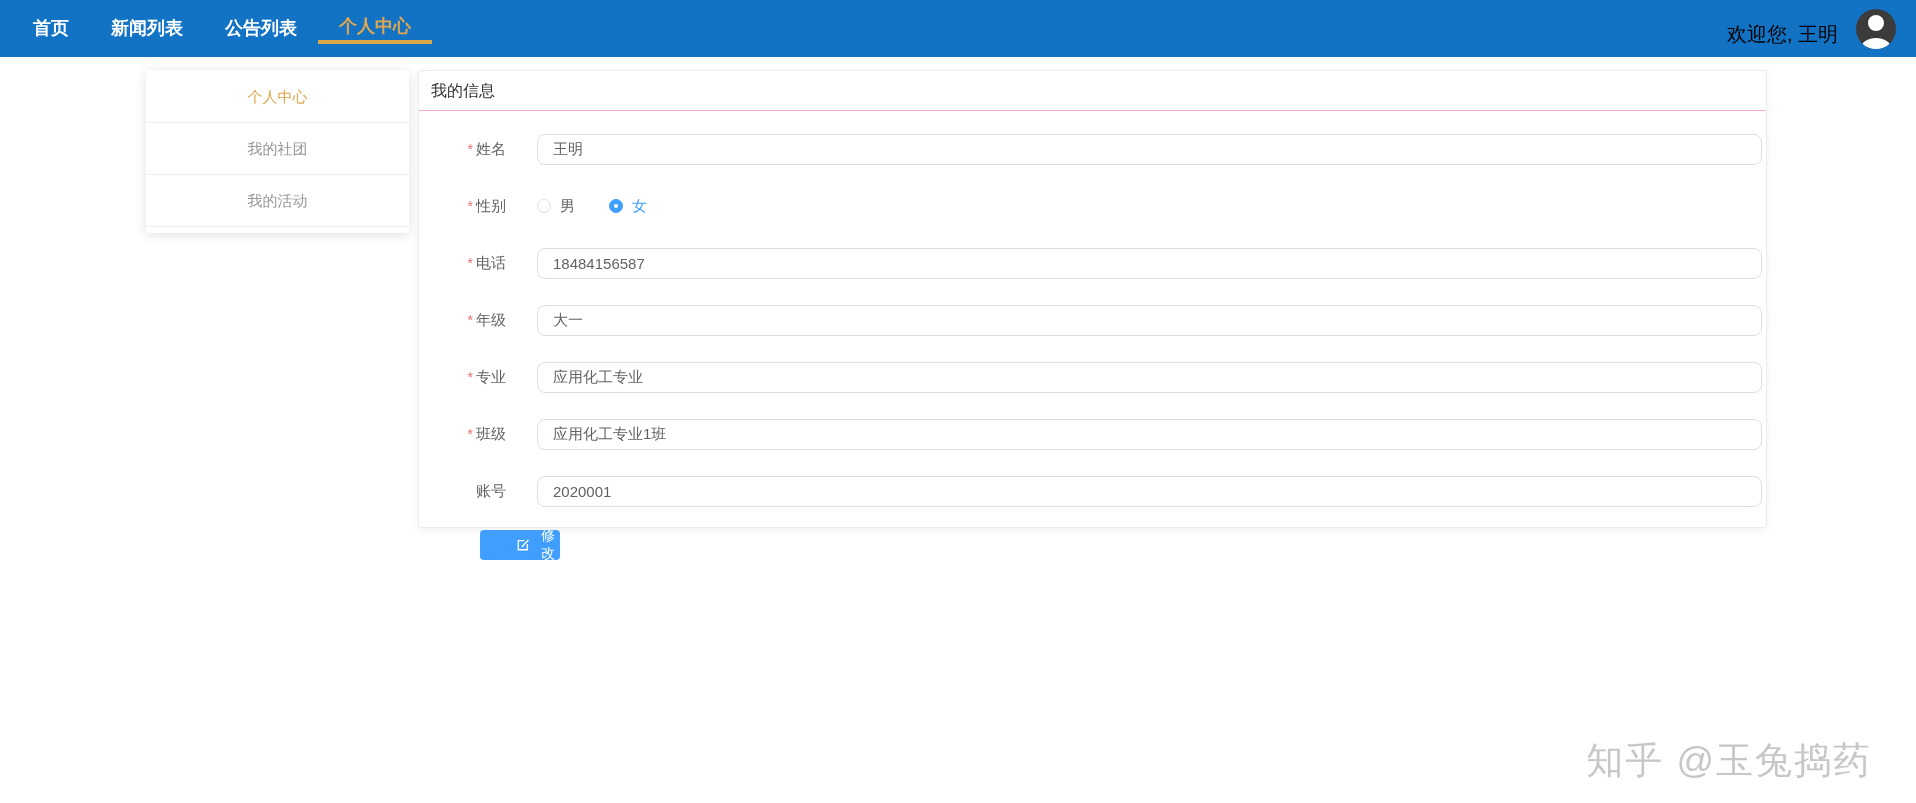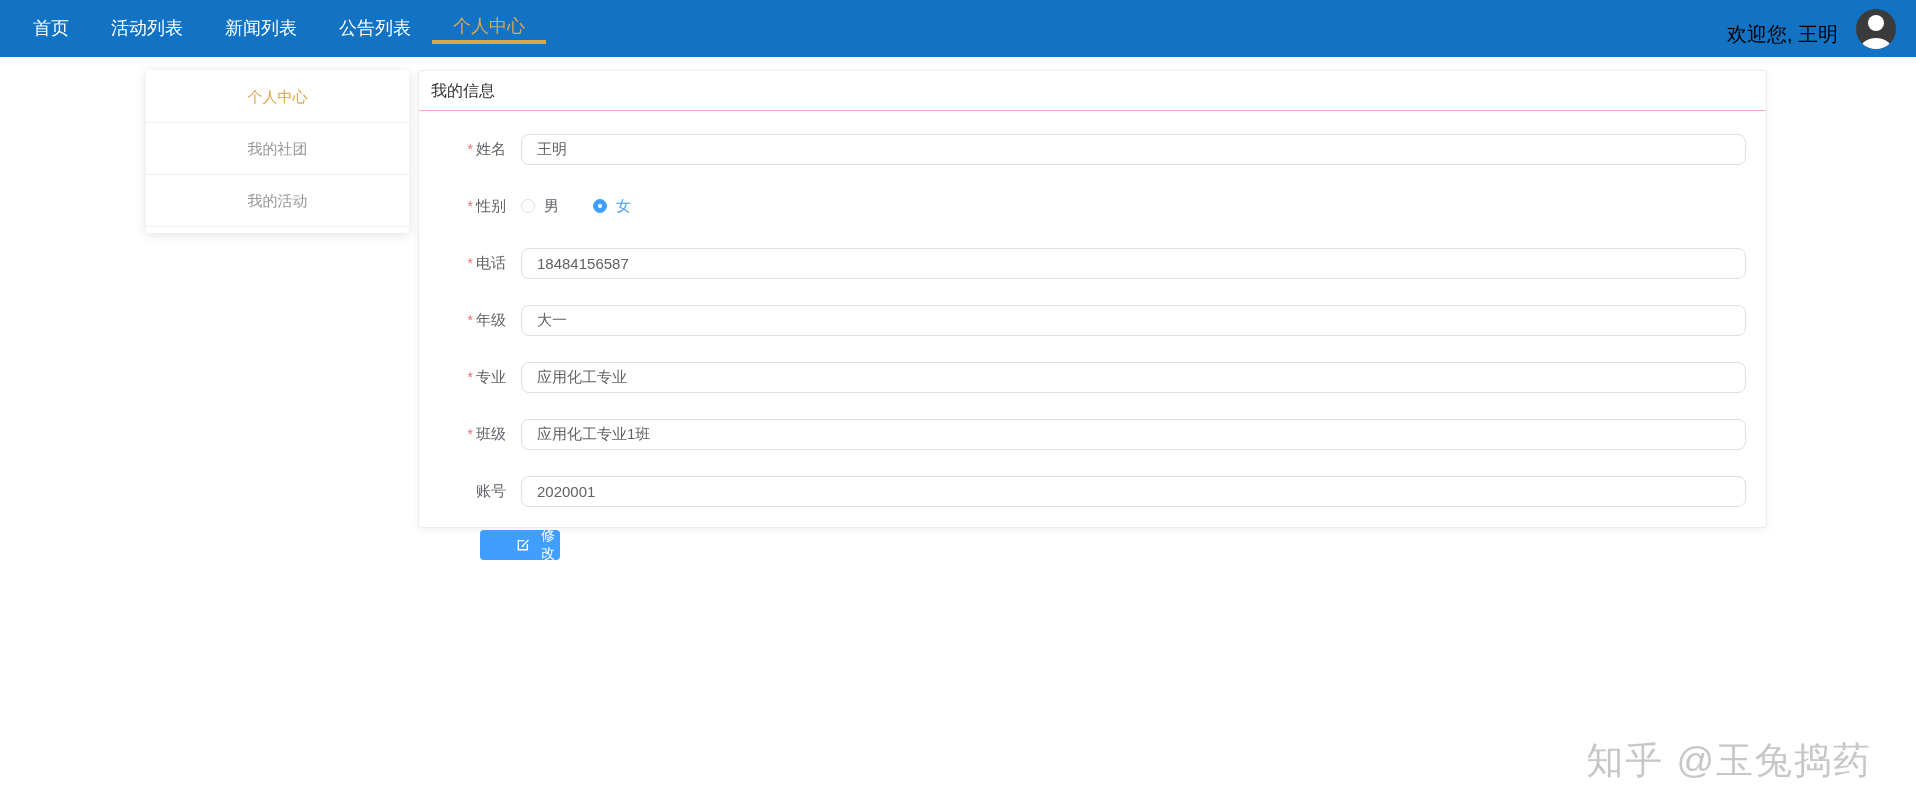--- a/index.html
+++ b/index.html
@@ -5,21 +5,21 @@
   * { margin:0; padding:0; box-sizing:border-box; }
   html,body { width:1916px; height:803px; background:#ffffff; overflow:hidden;
               font-family:"Liberation Sans","DejaVu Sans",sans-serif; }
 
   
   .navbar { height:57px; background:#1273c4; display:flex; align-items:center; position:relative; }
   .brand { display:flex; align-items:center; margin-left:42px; cursor:pointer; }
   .brand-title { color:#fff; font-size:27px; font-weight:bold; letter-spacing:3px; margin-left:10px; white-space:nowrap; }
   .nav-menu { display:flex; height:57px; margin-left:12px; }
   .nav-item { height:44px; line-height:57px; padding:0 21px; color:#ffffff; font-size:18px;
-              font-weight:normal; cursor:pointer; white-space:nowrap; }
+              font-weight:bold; cursor:pointer; white-space:nowrap; }
   .nav-item.active { color:#e2a64f; border-bottom:4px solid #d9a74a; line-height:53px; }
   .nav-right { margin-left:auto; display:flex; align-items:center; }
   .welcome { color:#000000; font-size:20px; margin-right:18px; white-space:nowrap;margin-top:12px; }
   .avatar { width:40px; height:40px; border-radius:50%; background:#3b3b3b; position:relative;
             overflow:hidden; margin-right:20px; cursor:pointer; flex:none; }
   .avatar .head { position:absolute; top:6px; left:50%; transform:translateX(-50%);
                   width:16px; height:16px; background:#fff; border-radius:50%; }
   .avatar .torso { position:absolute; bottom:-9px; left:50%; transform:translateX(-50%);
                   width:30px; height:20px; background:#fff; border-radius:50% 50% 0 0; }
 
@@ -30,21 +30,21 @@
                border-bottom:1px solid #efefef; cursor:pointer; }
   .side-item:first-child { height:53px; line-height:53px; }
   .side-item.active { color:#e0a44c; }
 
   
   .main-card { position:absolute; left:418px; top:70px; width:1349px; height:458px; background:#fff;
                border:1px solid #ececec; border-radius:3px; box-shadow:0 2px 8px rgba(0,0,0,0.06); }
   .main-header { height:40px; line-height:40px; padding-left:12px; font-size:16px; color:#303133;
                  border-bottom:1px solid #f9a8d4; }
   .profile-form { padding-top:19px; }
-  .form-row { display:flex; align-items:center; height:38px; margin-bottom:19px; }
+  .form-row { display:flex; align-items:center; height:38px; margin-bottom:19px;gap:16px; }
   .form-label { width:102px; padding-right:15px; text-align:right; font-size:15px; color:#606266;
                 white-space:nowrap; flex:none; }
   .star { color:#f56c6c; margin-right:3px; font-size:14px; }
   .form-input { width:1225px; height:31px; border:1px solid #dcdfe6; border-radius:8px;
                 padding:0 15px; font-size:15px; color:#606266; background:#fff; outline:none; }
   .radio-group { display:flex; align-items:center; }
   .radio-option { display:flex; align-items:center; margin-right:34px; cursor:pointer; }
   .radio-circle { width:14px; height:14px; border:1px solid #dcdfe6; border-radius:50%;
                   background:#fff; margin-right:9px; position:relative; flex:none; }
   .radio-option.selected .radio-circle { background:#409eff; border-color:#409eff; }
@@ -62,21 +62,20 @@
                color:#c7c7c7; letter-spacing:2px; white-space:nowrap;
                text-shadow:2px 2px 1px rgba(255,255,255,0.9); }
 </style>
 </head>
 <body>
 
 <div class="navbar">
 
   <nav class="nav-menu" id="nav-menu">
       <div class="nav-item">首页</div>
-      <div class="nav-item">活动列表</div>
       <div class="nav-item">新闻列表</div>
       <div class="nav-item">公告列表</div>
       <div class="nav-item active">个人中心</div>
     </nav>
 
   <div class="nav-right">
     <span class="welcome">欢迎您, 王明</span>
     <div class="avatar">
       <div class="head"></div>
       <div class="torso"></div>

